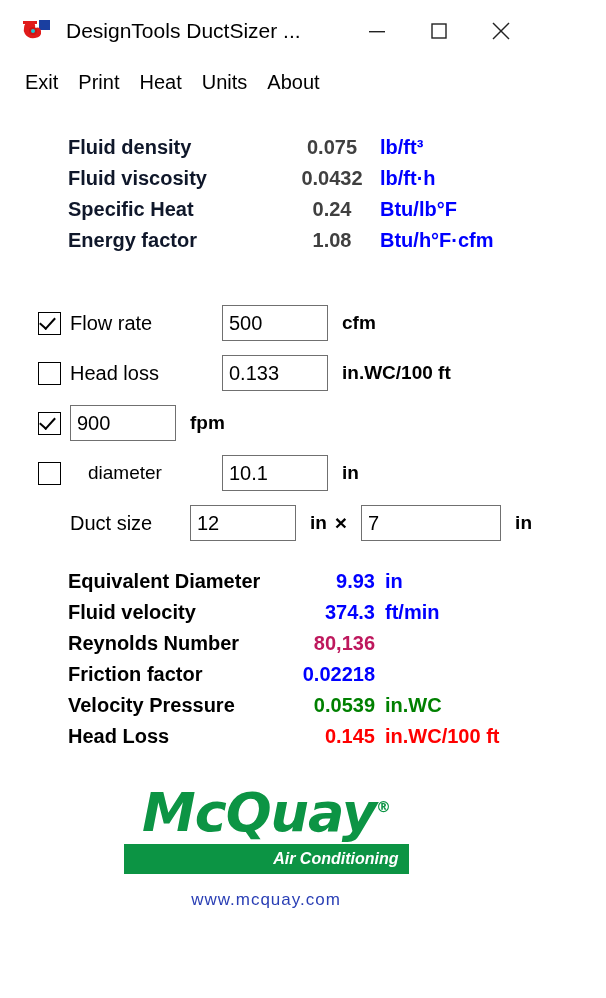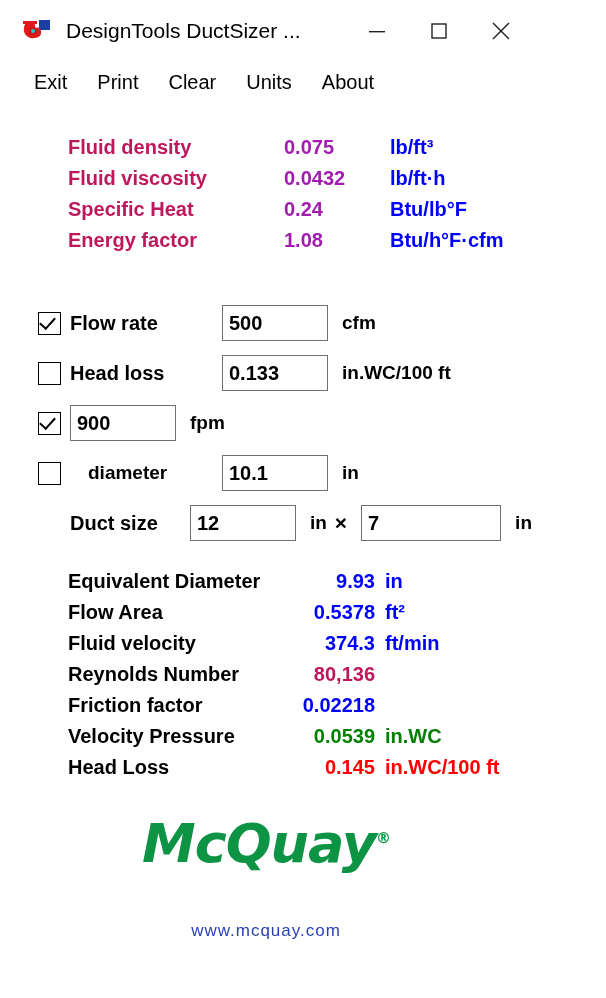--- a/index.html
+++ b/index.html
@@ -61,23 +61,23 @@
     border: none;
     cursor: default;
   }
   .win-btn.close { font-size: 26px; font-weight: 300; }
   .win-btn svg { display: block; }
 
   
   .menubar {
     display: flex;
     align-items: center;
-    padding-left: 34px;
+    padding-left: 25px;
     height: 40px;
-    gap: 30px;
+    gap: 20px;
   }
   .menu-item {
     font-size: 20px;
     color: #000;
     white-space: nowrap;
   }
 
   
   .content {
     padding: 8px 0 0 0;
@@ -135,26 +135,25 @@
     margin-top: 26px;
     padding-left: 68px;
   }
   .prop-row {
     display: flex;
     align-items: baseline;
     height: 31px;
     font-size: 20px;
     font-weight: bold;
   }
-  .prop-label { width: 216px; color: #be185d; }
+  .prop-label { width: 216px; color: #0f172a; }
   .prop-value {
     width: 96px;
-    text-align: left;
-    color: #a21caf;
-    padding-right: 10px;
+    text-align: center;
+    color: #404040;
   }
   .prop-unit { color: #0000ff; }
 
   
   .inputs {
     margin-top: 38px;
     padding-left: 38px;
   }
   .in-row {
     display: flex;
@@ -176,32 +175,32 @@
     left: 4px;
     top: 1px;
     width: 7px;
     height: 13px;
     border: solid #000;
     border-width: 0 2.5px 2.5px 0;
     transform: rotate(42deg);
   }
   .in-label {
     font-size: 20px;
-    font-weight: bold;
+    font-weight: normal;
     width: 152px;
     line-height: 1.05;
   }
   .in-label.two-line { font-size: 19px; }
   .txtbox {
     width: 106px;
     height: 36px;
     border: 1px solid #707070;
     background: #fff;
     font-size: 20px;
-    font-weight: bold;
+    font-weight: normal;
     font-family: "Liberation Sans", sans-serif;
     padding: 0 6px;
     box-sizing: border-box;
     color: #000;
     line-height: 34px;
   }
   .in-unit {
     font-size: 19px;
     font-weight: bold;
     margin-left: 14px;
@@ -315,21 +314,21 @@
             <line x1="3" y1="3" x2="19" y2="19" stroke="#222" stroke-width="1.5"></line>
             <line x1="19" y1="3" x2="3" y2="19" stroke="#222" stroke-width="1.5"></line>
           </svg>
       </div>
     </div>
   </div>
 
   <div class="menubar">
     <div class="menu-item">Exit</div>
     <div class="menu-item">Print</div>
-    <div class="menu-item">Clear</div>
+    <div class="menu-item">Heat</div>
     <div class="menu-item">Units</div>
     <div class="menu-item">About</div>
   </div>
 
   <div class="content">
 
 
     <div class="props">
       <div class="prop-row">
         <div class="prop-label">Fluid density</div>
@@ -396,25 +395,20 @@
 
     </div>
 
     <div class="results">
       <div class="res-row">
         <div class="res-label">Equivalent Diameter</div>
         <div class="res-value" style="color:#0000ff">9.93</div>
         <div class="res-unit" style="color:#0000ff">in</div>
       </div>
       <div class="res-row">
-        <div class="res-label">Flow Area</div>
-        <div class="res-value" style="color:#0000ff">0.5378</div>
-        <div class="res-unit" style="color:#0000ff">ft²</div>
-      </div>
-      <div class="res-row">
         <div class="res-label">Fluid velocity</div>
         <div class="res-value" style="color:#0000ff">374.3</div>
         <div class="res-unit" style="color:#0000ff">ft/min</div>
       </div>
       <div class="res-row">
         <div class="res-label">Reynolds Number</div>
         <div class="res-value" style="color:#be185d">80,136</div>
         <div class="res-unit" style="color:#0000ff"></div>
       </div>
       <div class="res-row">
@@ -430,18 +424,21 @@
       <div class="res-row">
         <div class="res-label">Head Loss</div>
         <div class="res-value" style="color:#ff0000">0.145</div>
         <div class="res-unit" style="color:#ff0000">in.WC/100 ft</div>
       </div>
     </div>
 
     <div class="footer">
       <div class="mcquay">
         <div class="mq-top"><span>McQuay</span><span class="mq-reg">®</span></div>
+        <div class="mq-bar">
+          <span>Air Conditioning</span>
+        </div>
       </div>
       <div class="url">www.mcquay.com</div>
     </div>
 
   </div>
 </div>
 
 </body></html>

